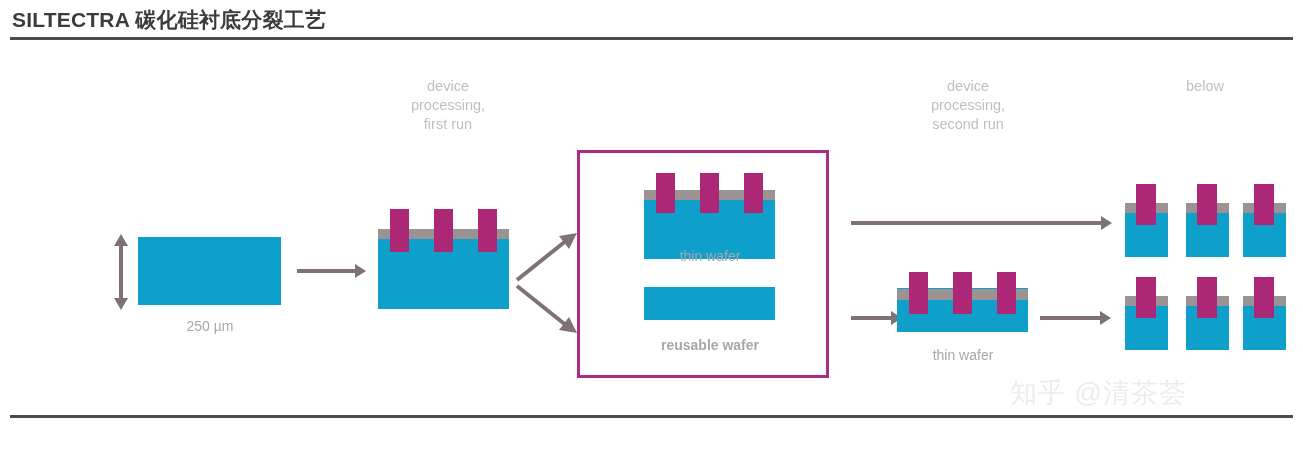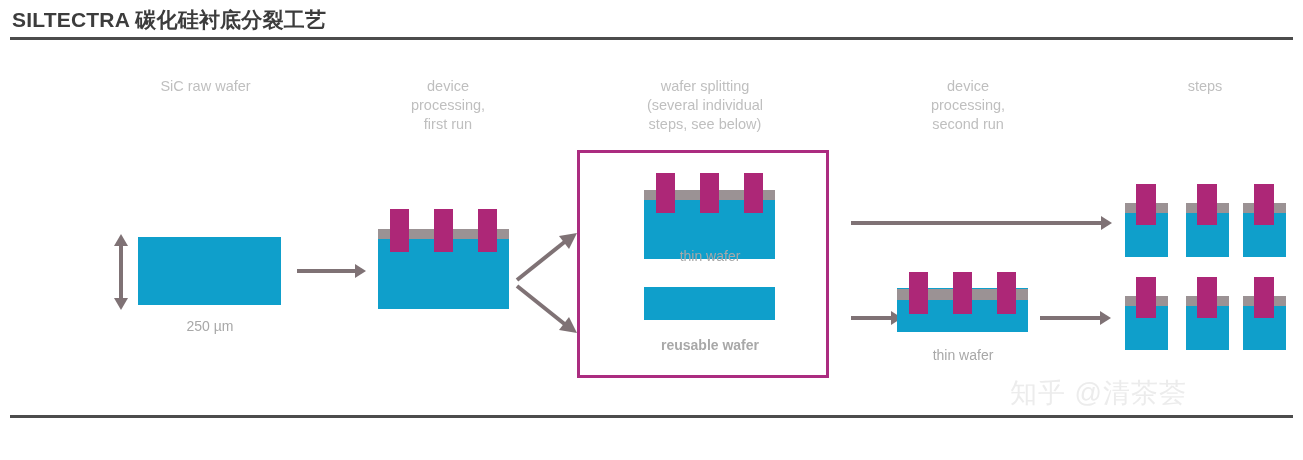--- a/index.html
+++ b/index.html
@@ -74,35 +74,31 @@
   svg{display:block;overflow:visible;}
 </style>
 </head>
 <body>
 
 <div class="page">
 
   <div class="title">SILTECTRA 碳化硅衬底分裂工艺</div>
   <div class="title-rule"></div>
 
-  <div class="stage-caption" style="left:118px;top:77px;width:175px;">SiC raw wafer</div>
 
   <div class="stage-caption" style="left:368px;top:77px;width:160px;">device
 processing,
 first run</div>
 
-  <div class="stage-caption" style="left:605px;top:77px;width:200px;">wafer splitting
-(several individual
-steps, see below)</div>
 
   <div class="stage-caption" style="left:888px;top:77px;width:160px;">device
 processing,
 second run</div>
 
-  <div class="stage-caption" style="left:1125px;top:77px;width:160px;">steps</div>
+  <div class="stage-caption" style="left:1125px;top:77px;width:160px;">below</div>
 
   <div>
     <div class="wafer" style="left:138px;top:237px;width:143px;height:68px;"></div>
 
     <div class="vdim" style="left:110px;top:234px;">
       <svg width="22" height="76" viewBox="0 0 22 76">
         <line x1="11" y1="9" x2="11" y2="67" stroke="#7f7275" stroke-width="4"></line>
         <polygon points="11,0 4,12 18,12" fill="#7f7275"></polygon>
         <polygon points="11,76 4,64 18,64" fill="#7f7275"></polygon>
       </svg>

